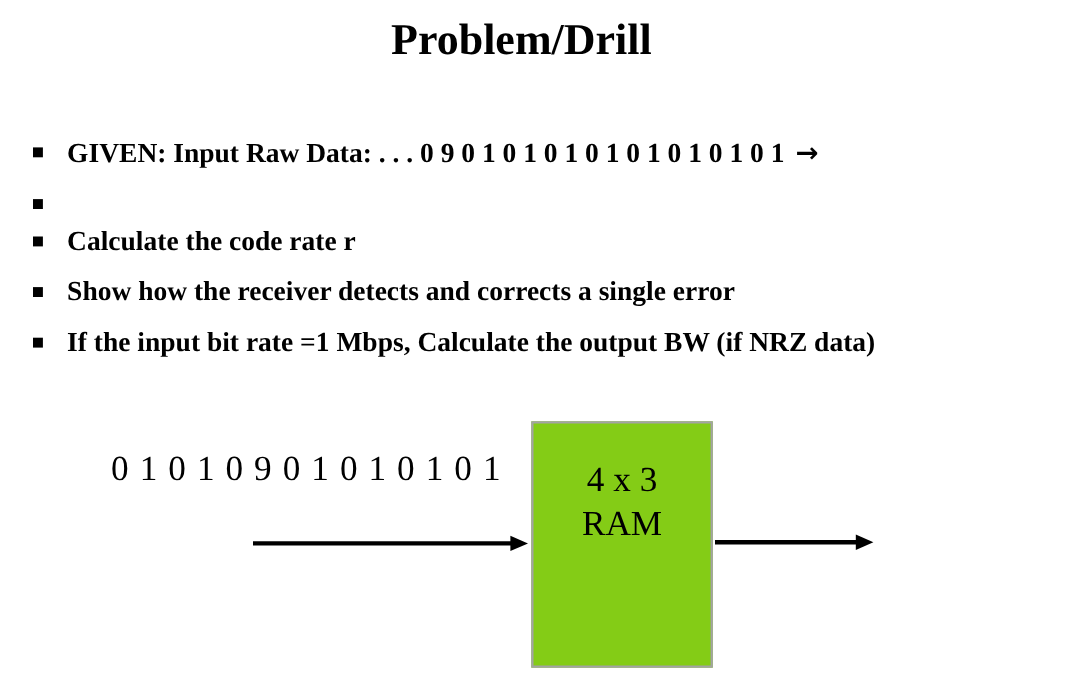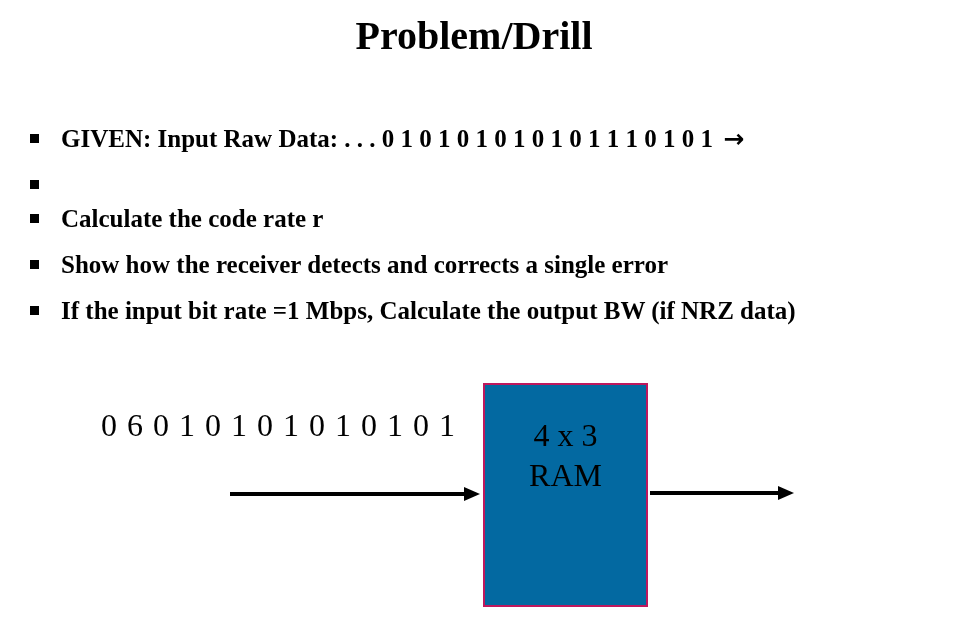--- a/index.html
+++ b/index.html
@@ -60,42 +60,42 @@
     font-size: 32px;
     line-height: 38px;
     white-space: pre;
     word-spacing: 2px;
   }
   .ram-box {
     position: absolute;
     left: 483px; top: 383px;
     width: 161px; height: 190px;
     padding-top: 30px;
-    border: 2px solid #be185d;
-    background: #0369a1;
+    border: 2px solid #a3a3a3;
+    background: #84cc16;
     text-align: center;
     font-size: 32px;
     line-height: 40px;
   }
   .arrow { position: absolute; display: block; }
   .arrow-in  { left: 228px; top: 481px; }
   .arrow-out { left: 650px; top: 480px; }
 </style>
 </head>
 <body>
 
 <div class="slide">
 
   <h1 class="title">Problem/Drill</h1>
 
   <div class="bullets">
 
     <div class="bullet-row">
       <span class="sq"></span>
-      <span class="bullet-text"><span>GIVEN: Input Raw Data: . . . 0 1 0 1 0 1 0 1 0 1 0 1 1 1 0 1 0 1</span><span class="arrow-glyph">→</span></span>
+      <span class="bullet-text"><span>GIVEN: Input Raw Data: . . . 0 9 0 1 0 1 0 1 0 1 0 1 0 1 0 1 0 1</span><span class="arrow-glyph">→</span></span>
     </div>
 
     <div class="bullet-row">
       <span class="sq"></span>
     </div>
 
     <div class="bullet-row">
       <span class="sq"></span>
       <span class="bullet-text">Calculate the code rate r</span>
     </div>
@@ -107,21 +107,21 @@
 
     <div class="bullet-row">
       <span class="sq"></span>
       <span class="bullet-text">If the input bit rate =1 Mbps, Calculate the output BW (if NRZ data)</span>
     </div>
 
   </div>
 
   <div class="diagram">
 
-    <div class="bits">0 6 0 1 0 1 0 1 0 1 0 1 0 1</div>
+    <div class="bits">0 1 0 1 0 9 0 1 0 1 0 1 0 1</div>
 
     <svg class="arrow arrow-in" width="254" height="26" viewBox="0 0 254 26" xmlns="http://www.w3.org/2000/svg">
       <line x1="2" y1="13" x2="238" y2="13" stroke="#000000" stroke-width="4"></line>
       <polygon points="252,13 236,6 236,20" fill="#000000"></polygon>
     </svg>
 
     <div class="ram-box">
       <div>4 x 3</div>
       <div>RAM</div>
     </div>

